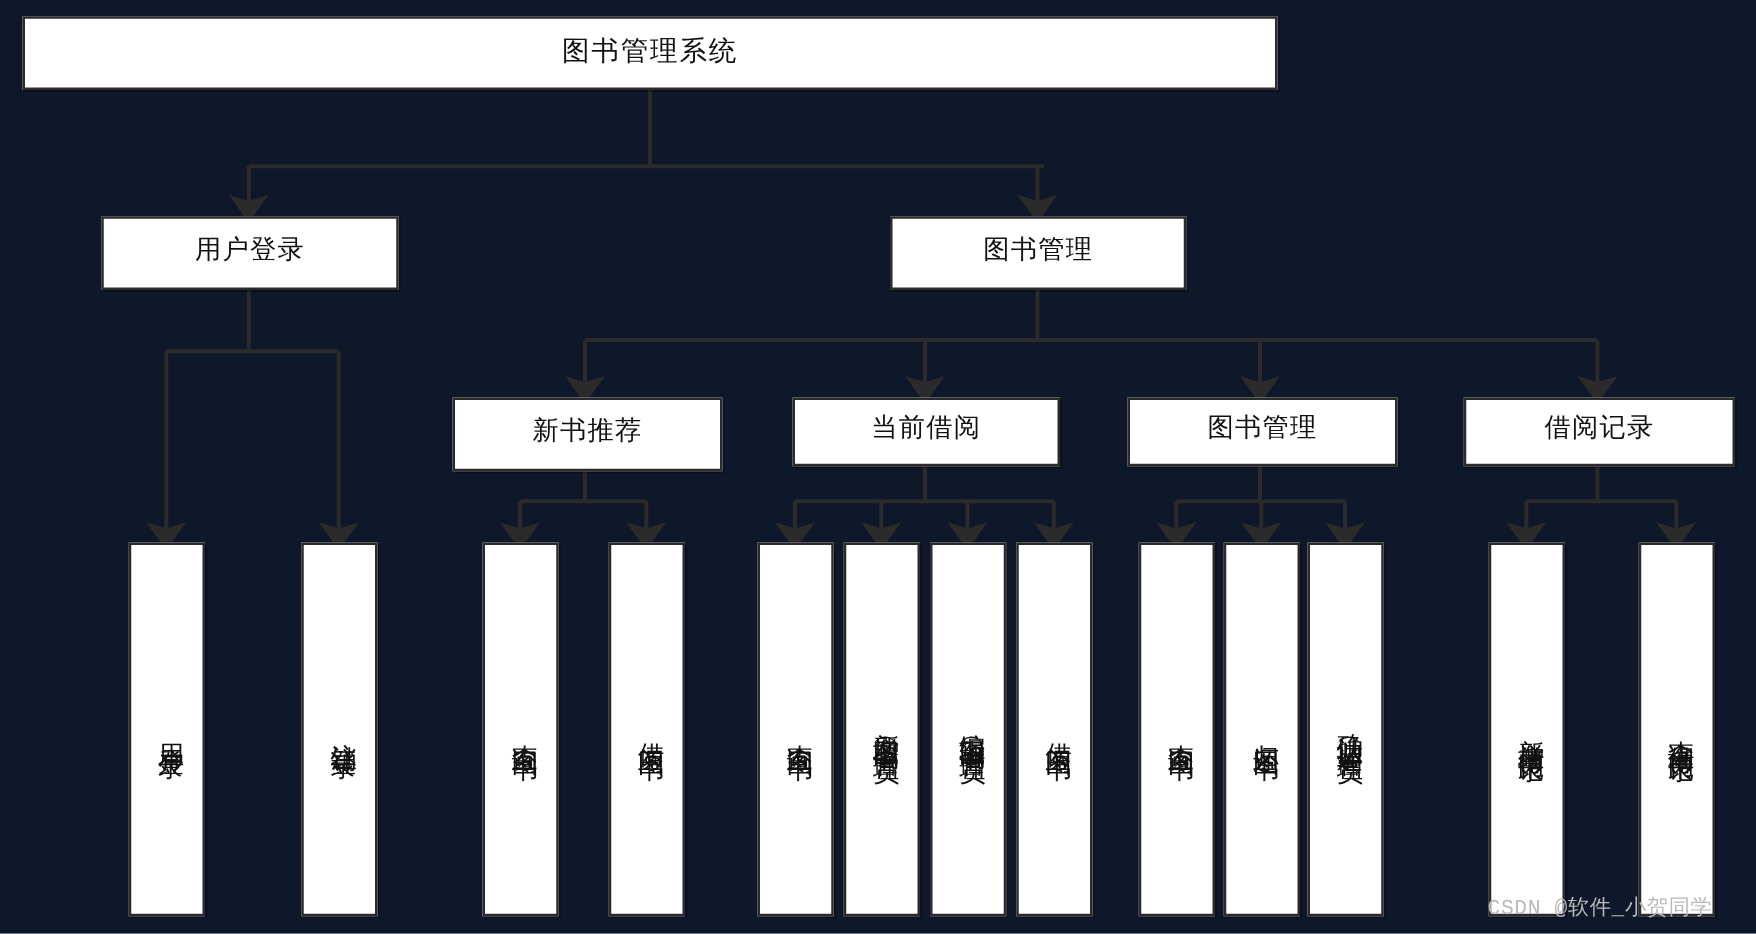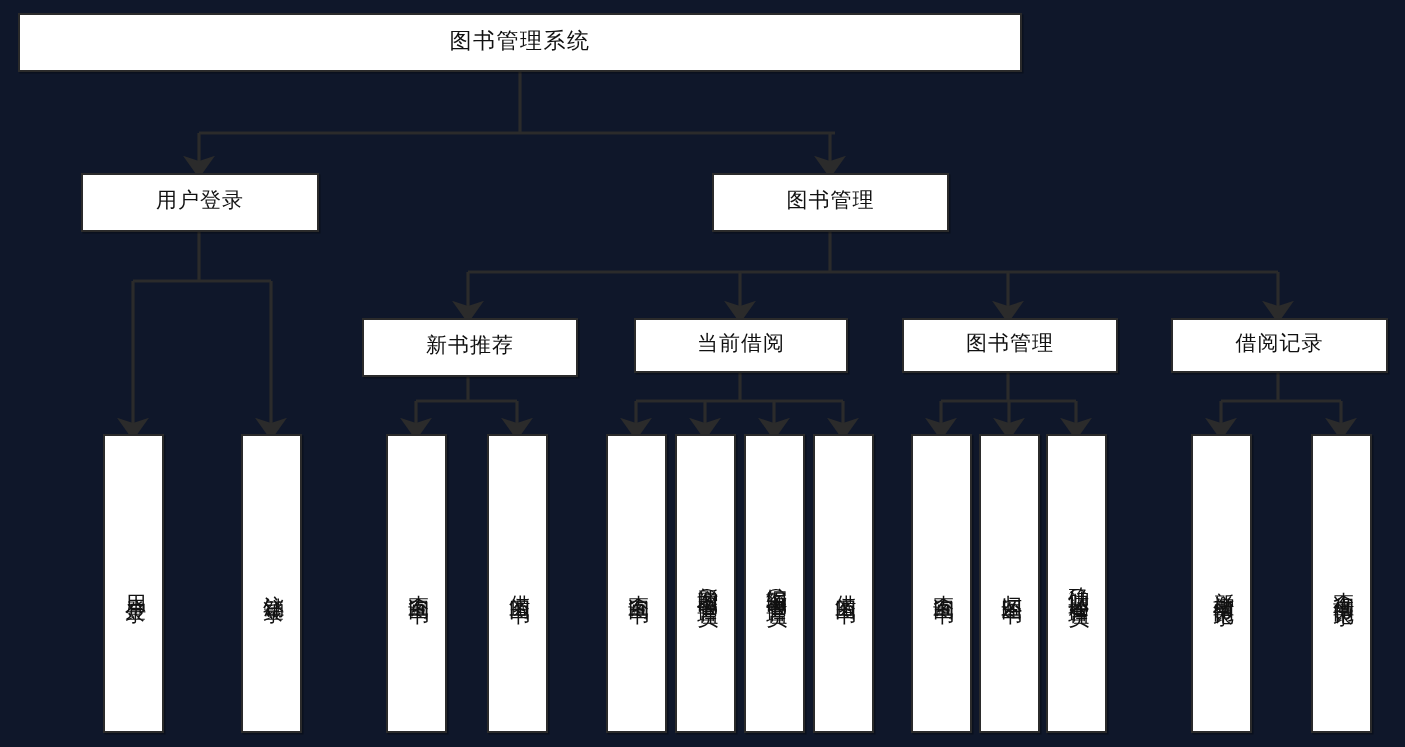--- a/index.html
+++ b/index.html
@@ -196,14 +196,15 @@
     <span class="lbl">确认归还（管理员）</span>
   </div>
 
   <div class="node v" style="left:1191px; top:434px; width:61px; height:299px;">
     <span class="lbl">新增借阅记录</span>
   </div>
   <div class="node v" style="left:1311px; top:434px; width:61px; height:299px;">
     <span class="lbl">查询借阅记录</span>
   </div>
 
+  <div class="watermark" style="left:1190px; top:714px;">CSDN @软件_小贺同学</div>
 
 </div>
 
 </body></html>

